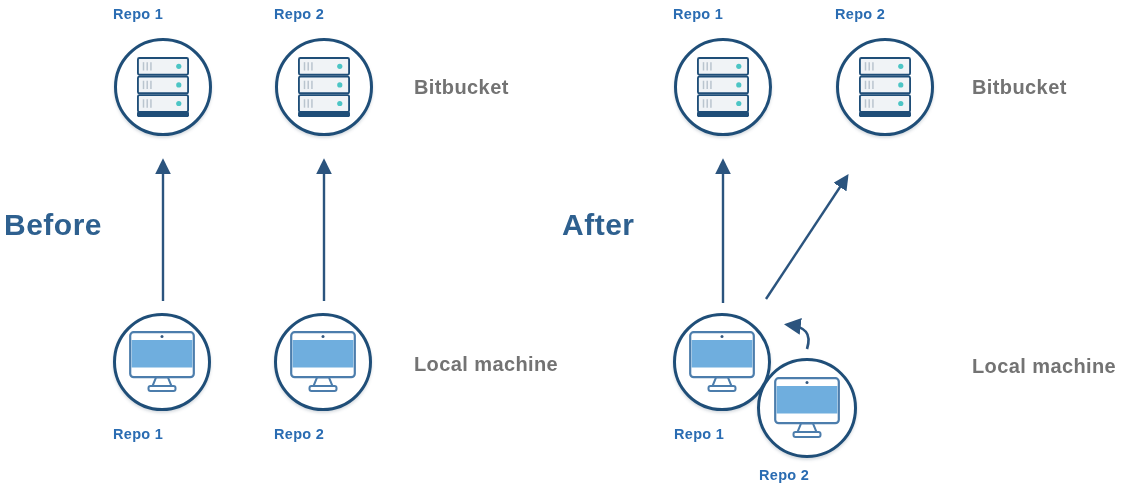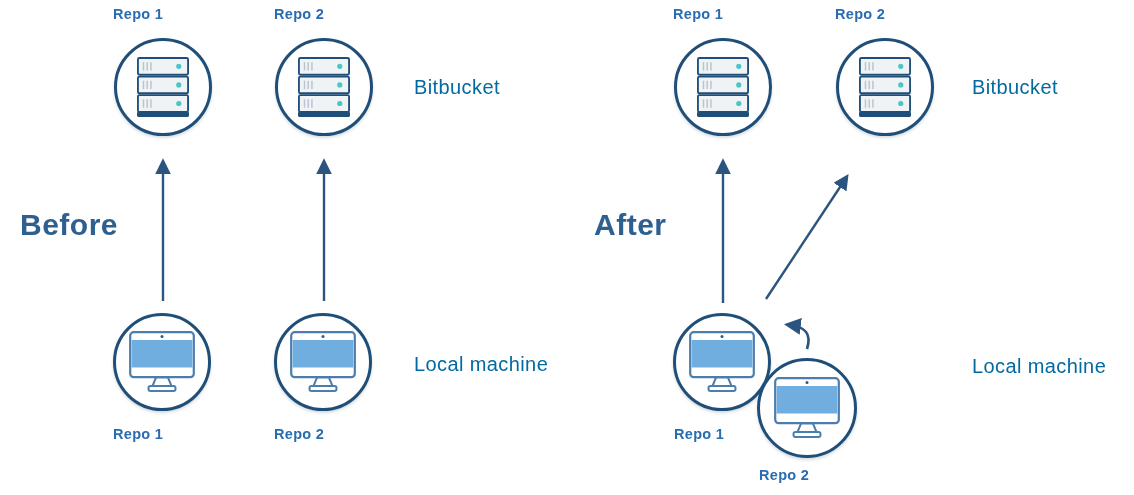--- a/index.html
+++ b/index.html
@@ -21,22 +21,22 @@
   }
   .node.overlap{z-index:4;width:100px;height:100px;}
   .repo-label{
     position:absolute;z-index:5;width:100px;
     text-align:left;
     font-size:14.5px;font-weight:700;letter-spacing:0.3px;
     color:#2a6cb2;
   }
   .side-label{
     position:absolute;z-index:5;
-    font-size:20px;font-weight:400;letter-spacing:0.4px;
-    color:#0369a1;
+    font-size:20px;font-weight:700;letter-spacing:0.4px;
+    color:#737373;
   }
   .heading{
     position:absolute;z-index:5;
     font-size:30px;font-weight:700;letter-spacing:0.5px;
     color:#2e608f;
   }
   .icon{display:flex;align-items:center;justify-content:center;}
 </style>
 </head>
 <body>
@@ -81,21 +81,21 @@
   <svg class="arrow-layer" width="1134" height="495">
     <g stroke="#2b547e" stroke-width="2.4" fill="none">
       <line x1="163" y1="301" x2="163" y2="163" marker-end="url(#arrowhead)"></line>
       <line x1="324" y1="301" x2="324" y2="163" marker-end="url(#arrowhead)"></line>
       <line x1="723" y1="303" x2="723" y2="163" marker-end="url(#arrowhead)"></line>
       <line x1="766" y1="299" x2="846" y2="178" marker-end="url(#arrowhead)"></line>
       <path d="M 807 349 C 812 333 805 327 789 325" stroke-width="2.6" marker-end="url(#arrowhead)"></path>
     </g>
   </svg>
 
-  <div class="heading" style="left:20px;top:208px;">Before</div>
+  <div class="heading" style="left:4px;top:208px;">Before</div>
 
   <div class="repo-label" style="left:113px;top:6px;">Repo 1</div>
   <div class="repo-label" style="left:274px;top:6px;">Repo 2</div>
 
   <div class="node" style="left:114px;top:38px;">
     <span class="icon">
       <svg width="52" height="60" viewBox="0 0 56 64.5">
           <use href="#server-glyph" xlink:href="#server-glyph"></use>
         </svg>
     </span>
@@ -123,21 +123,21 @@
           <use href="#computer-glyph" xlink:href="#computer-glyph"></use>
         </svg>
     </span>
   </div>
 
   <div class="side-label" style="left:414px;top:353px;">Local machine</div>
 
   <div class="repo-label" style="left:113px;top:426px;">Repo 1</div>
   <div class="repo-label" style="left:274px;top:426px;">Repo 2</div>
 
-  <div class="heading" style="left:594px;top:208px;">After</div>
+  <div class="heading" style="left:562px;top:208px;">After</div>
 
   <div class="repo-label" style="left:673px;top:6px;">Repo 1</div>
   <div class="repo-label" style="left:835px;top:6px;">Repo 2</div>
 
   <div class="node" style="left:674px;top:38px;">
     <span class="icon">
       <svg width="52" height="60" viewBox="0 0 56 64.5">
           <use href="#server-glyph" xlink:href="#server-glyph"></use>
         </svg>
     </span>

